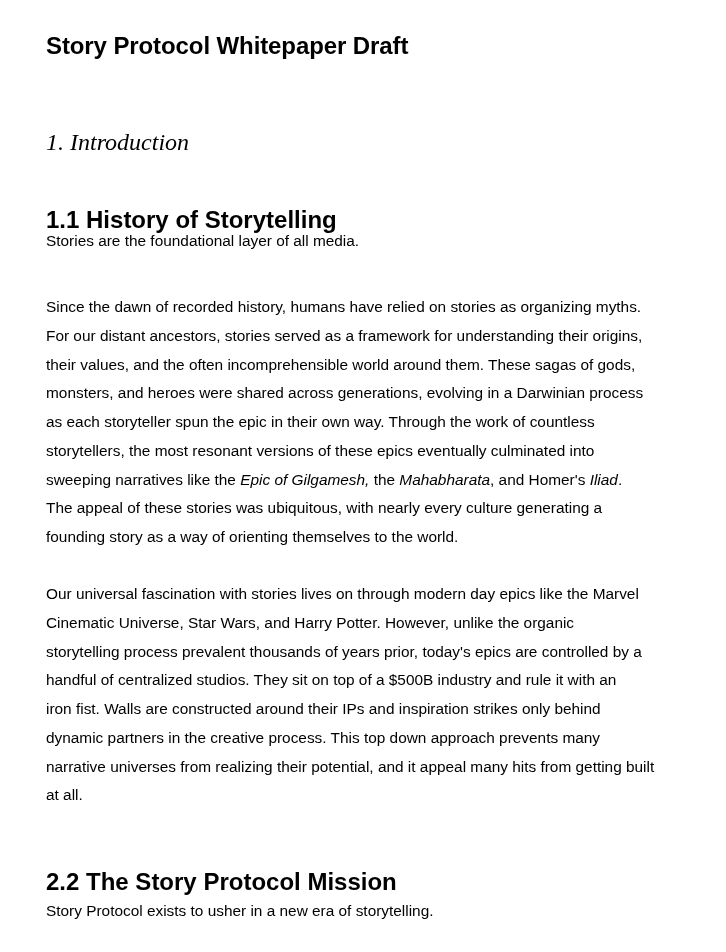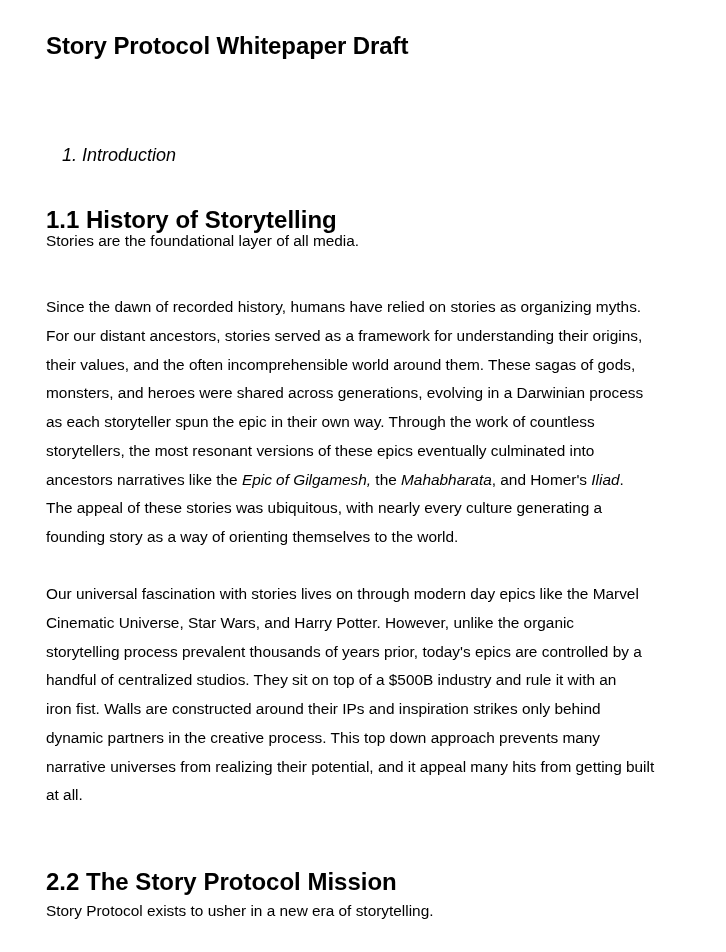--- a/index.html
+++ b/index.html
@@ -28,25 +28,26 @@
     margin: 0;
     font-size: 24px;
     font-weight: bold;
     white-space: nowrap;
     letter-spacing: -0.1px;
   }
   .h1 {
     position: absolute;
     top: 129px;
     left: 0;
-    margin: 16px;
-    font-size: 18px;
+    margin: 0;
+    font-size: 24px;
     font-style: italic;
     font-weight: normal;
     white-space: nowrap;
+    font-family: Liberation Serif, serif;
   }
   .h2 {
     position: absolute;
     left: 0;
     margin: 0;
     font-size: 24px;
     font-weight: bold;
     white-space: nowrap;
   }
   .h2.s11 { top: 206px; }
@@ -84,21 +85,21 @@
     <span class="line">Stories are the foundational layer of all media.</span>
   </p>
 
   <p class="para p-history">
     <span class="line">Since the dawn of recorded history, humans have relied on stories as organizing myths.</span>
     <span class="line">For our distant ancestors, stories served as a framework for understanding their origins,</span>
     <span class="line">their values, and the often incomprehensible world around them. These sagas of gods,</span>
     <span class="line">monsters, and heroes were shared across generations, evolving in a Darwinian process</span>
     <span class="line">as each storyteller spun the epic in their own way. Through the work of countless</span>
     <span class="line">storytellers, the most resonant versions of these epics eventually culminated into</span>
-    <span class="line"><span>ancestors narratives like the </span><em>Epic of Gilgamesh,</em><span> the </span><em>Mahabharata</em><span>, and Homer's </span><em>Iliad</em><span>.</span></span>
+    <span class="line"><span>sweeping narratives like the </span><em>Epic of Gilgamesh,</em><span> the </span><em>Mahabharata</em><span>, and Homer's </span><em>Iliad</em><span>.</span></span>
     <span class="line">The appeal of these stories was ubiquitous, with nearly every culture generating a</span>
     <span class="line">founding story as a way of orienting themselves to the world.</span>
   </p>
 
   <p class="para p-modern">
     <span class="line">Our universal fascination with stories lives on through modern day epics like the Marvel</span>
     <span class="line">Cinematic Universe, Star Wars, and Harry Potter. However, unlike the organic</span>
     <span class="line">storytelling process prevalent thousands of years prior, today's epics are controlled by a</span>
     <span class="line">handful of centralized studios. They sit on top of a $500B industry and rule it with an</span>
     <span class="line">iron fist. Walls are constructed around their IPs and inspiration strikes only behind</span>

